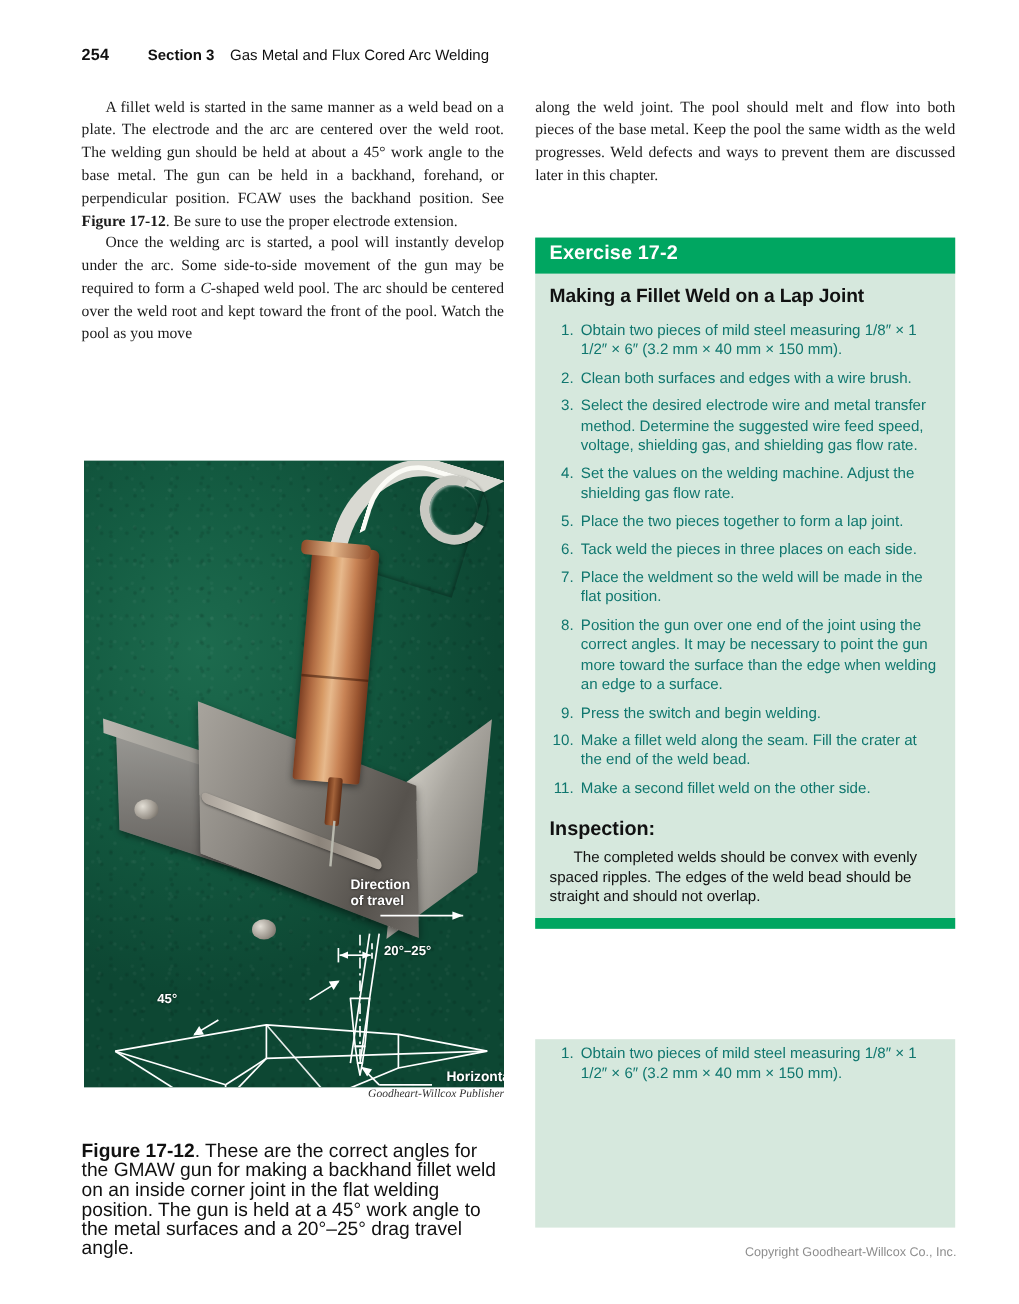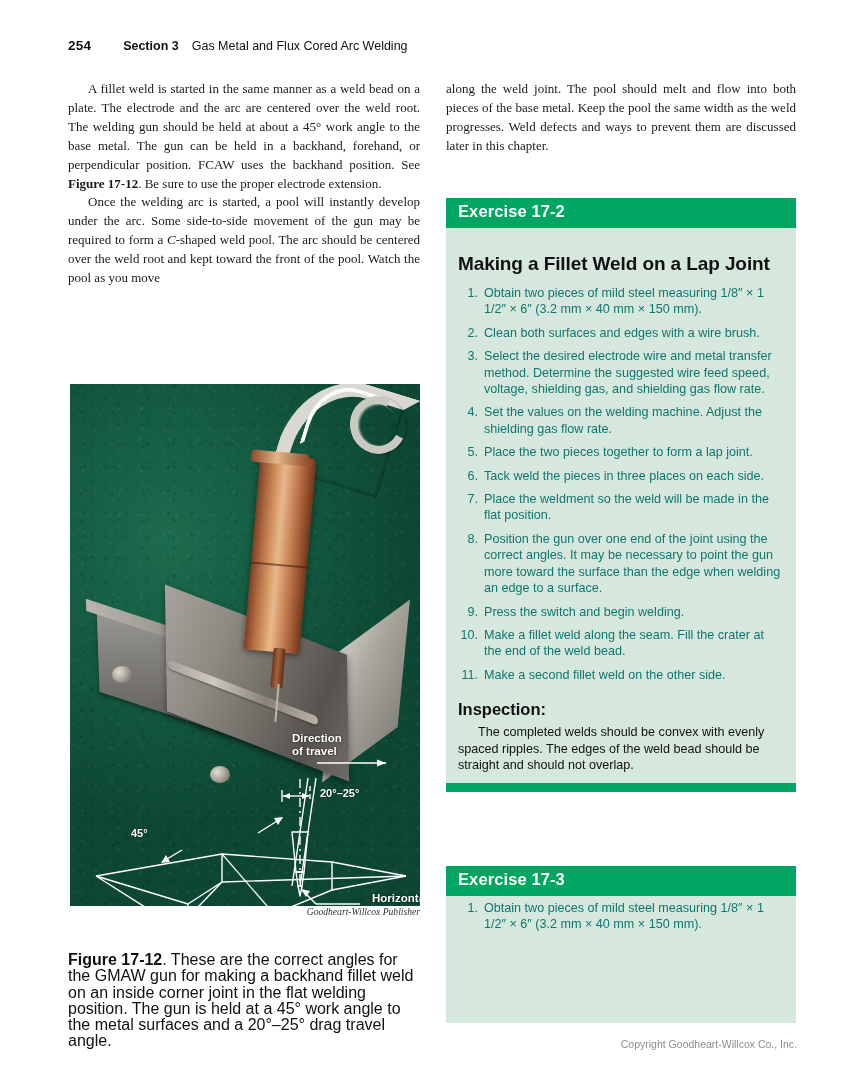--- a/index.html
+++ b/index.html
@@ -285,23 +285,23 @@
   .ex-head-text {
     font-family: "Liberation Sans", sans-serif;
     font-weight: bold;
     font-size: 16.5px;
     color: #ffffff;
     letter-spacing: .1px;
   }
   .ex-title {
     font-family: "Liberation Sans", sans-serif;
     font-weight: bold;
-    font-size: 19px;
+    font-size: 16px;
     color: #111;
-    padding: 25px 12px 6px 12px;
+    padding: 11px 12px 6px 12px;
     letter-spacing: -.1px;
   }
   ol.steps {
     margin: 0;
     padding: 4px 14px 6px 12px;
     list-style: none;
     counter-reset: step;
   }
   ol.steps li {
     position: relative;
@@ -465,21 +465,18 @@
     <li>Press the switch and begin welding.</li>
     <li>Make a fillet weld along the seam. Fill the crater at the end of the weld bead.</li>
     <li>Make a second fillet weld on the other side.</li>
   </ol>
   <div class="insp-title">Inspection:</div>
   <div class="insp-body">The completed welds should be convex with evenly spaced ripples. The edges of the weld bead should be straight and should not overlap.</div>
   <div class="ex-footbar"></div>
 </div>
 
 <div class="exbox second">
-  <div class="ex-head">
-    <span class="ex-head-text">Exercise 17-3</span>
-  </div>
   <ol class="steps">
     <li>Obtain two pieces of mild steel measuring 1/8″ × 1 1/2″ × 6″ (3.2 mm × 40 mm × 150 mm).</li>
   </ol>
 </div>
 
 <div class="copyright">Copyright Goodheart-Willcox Co., Inc.</div>
 
 </body></html>

